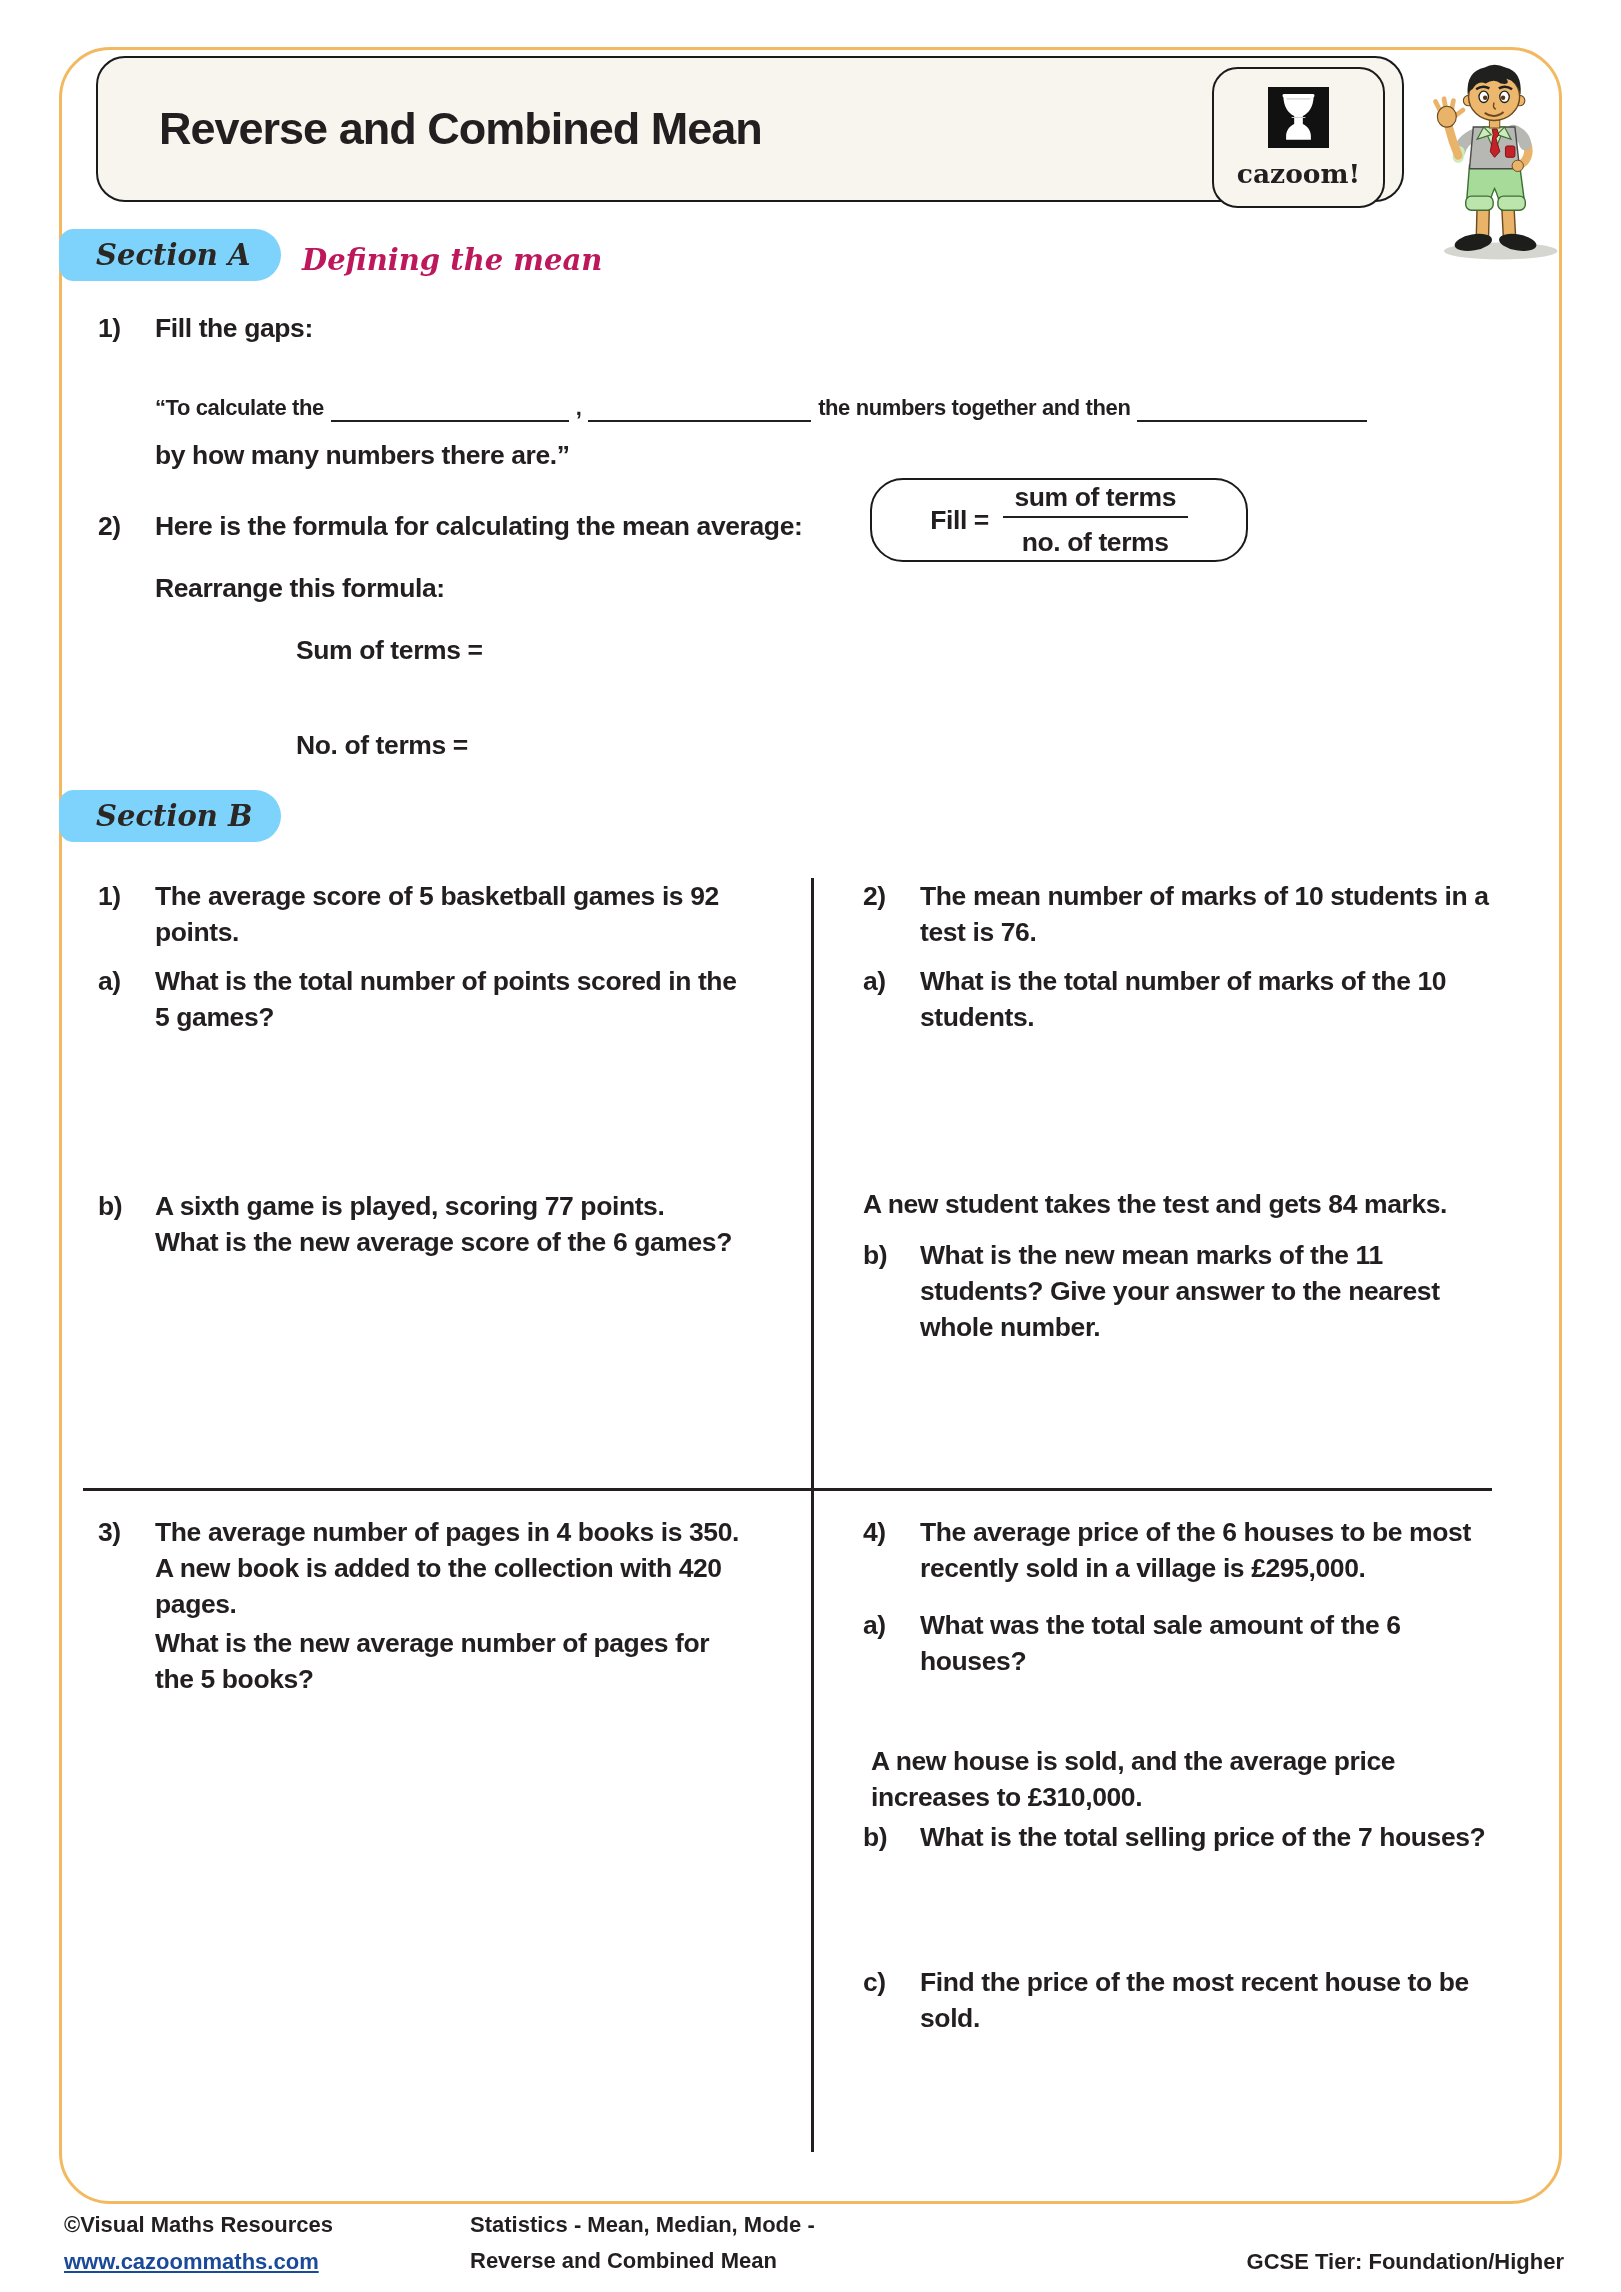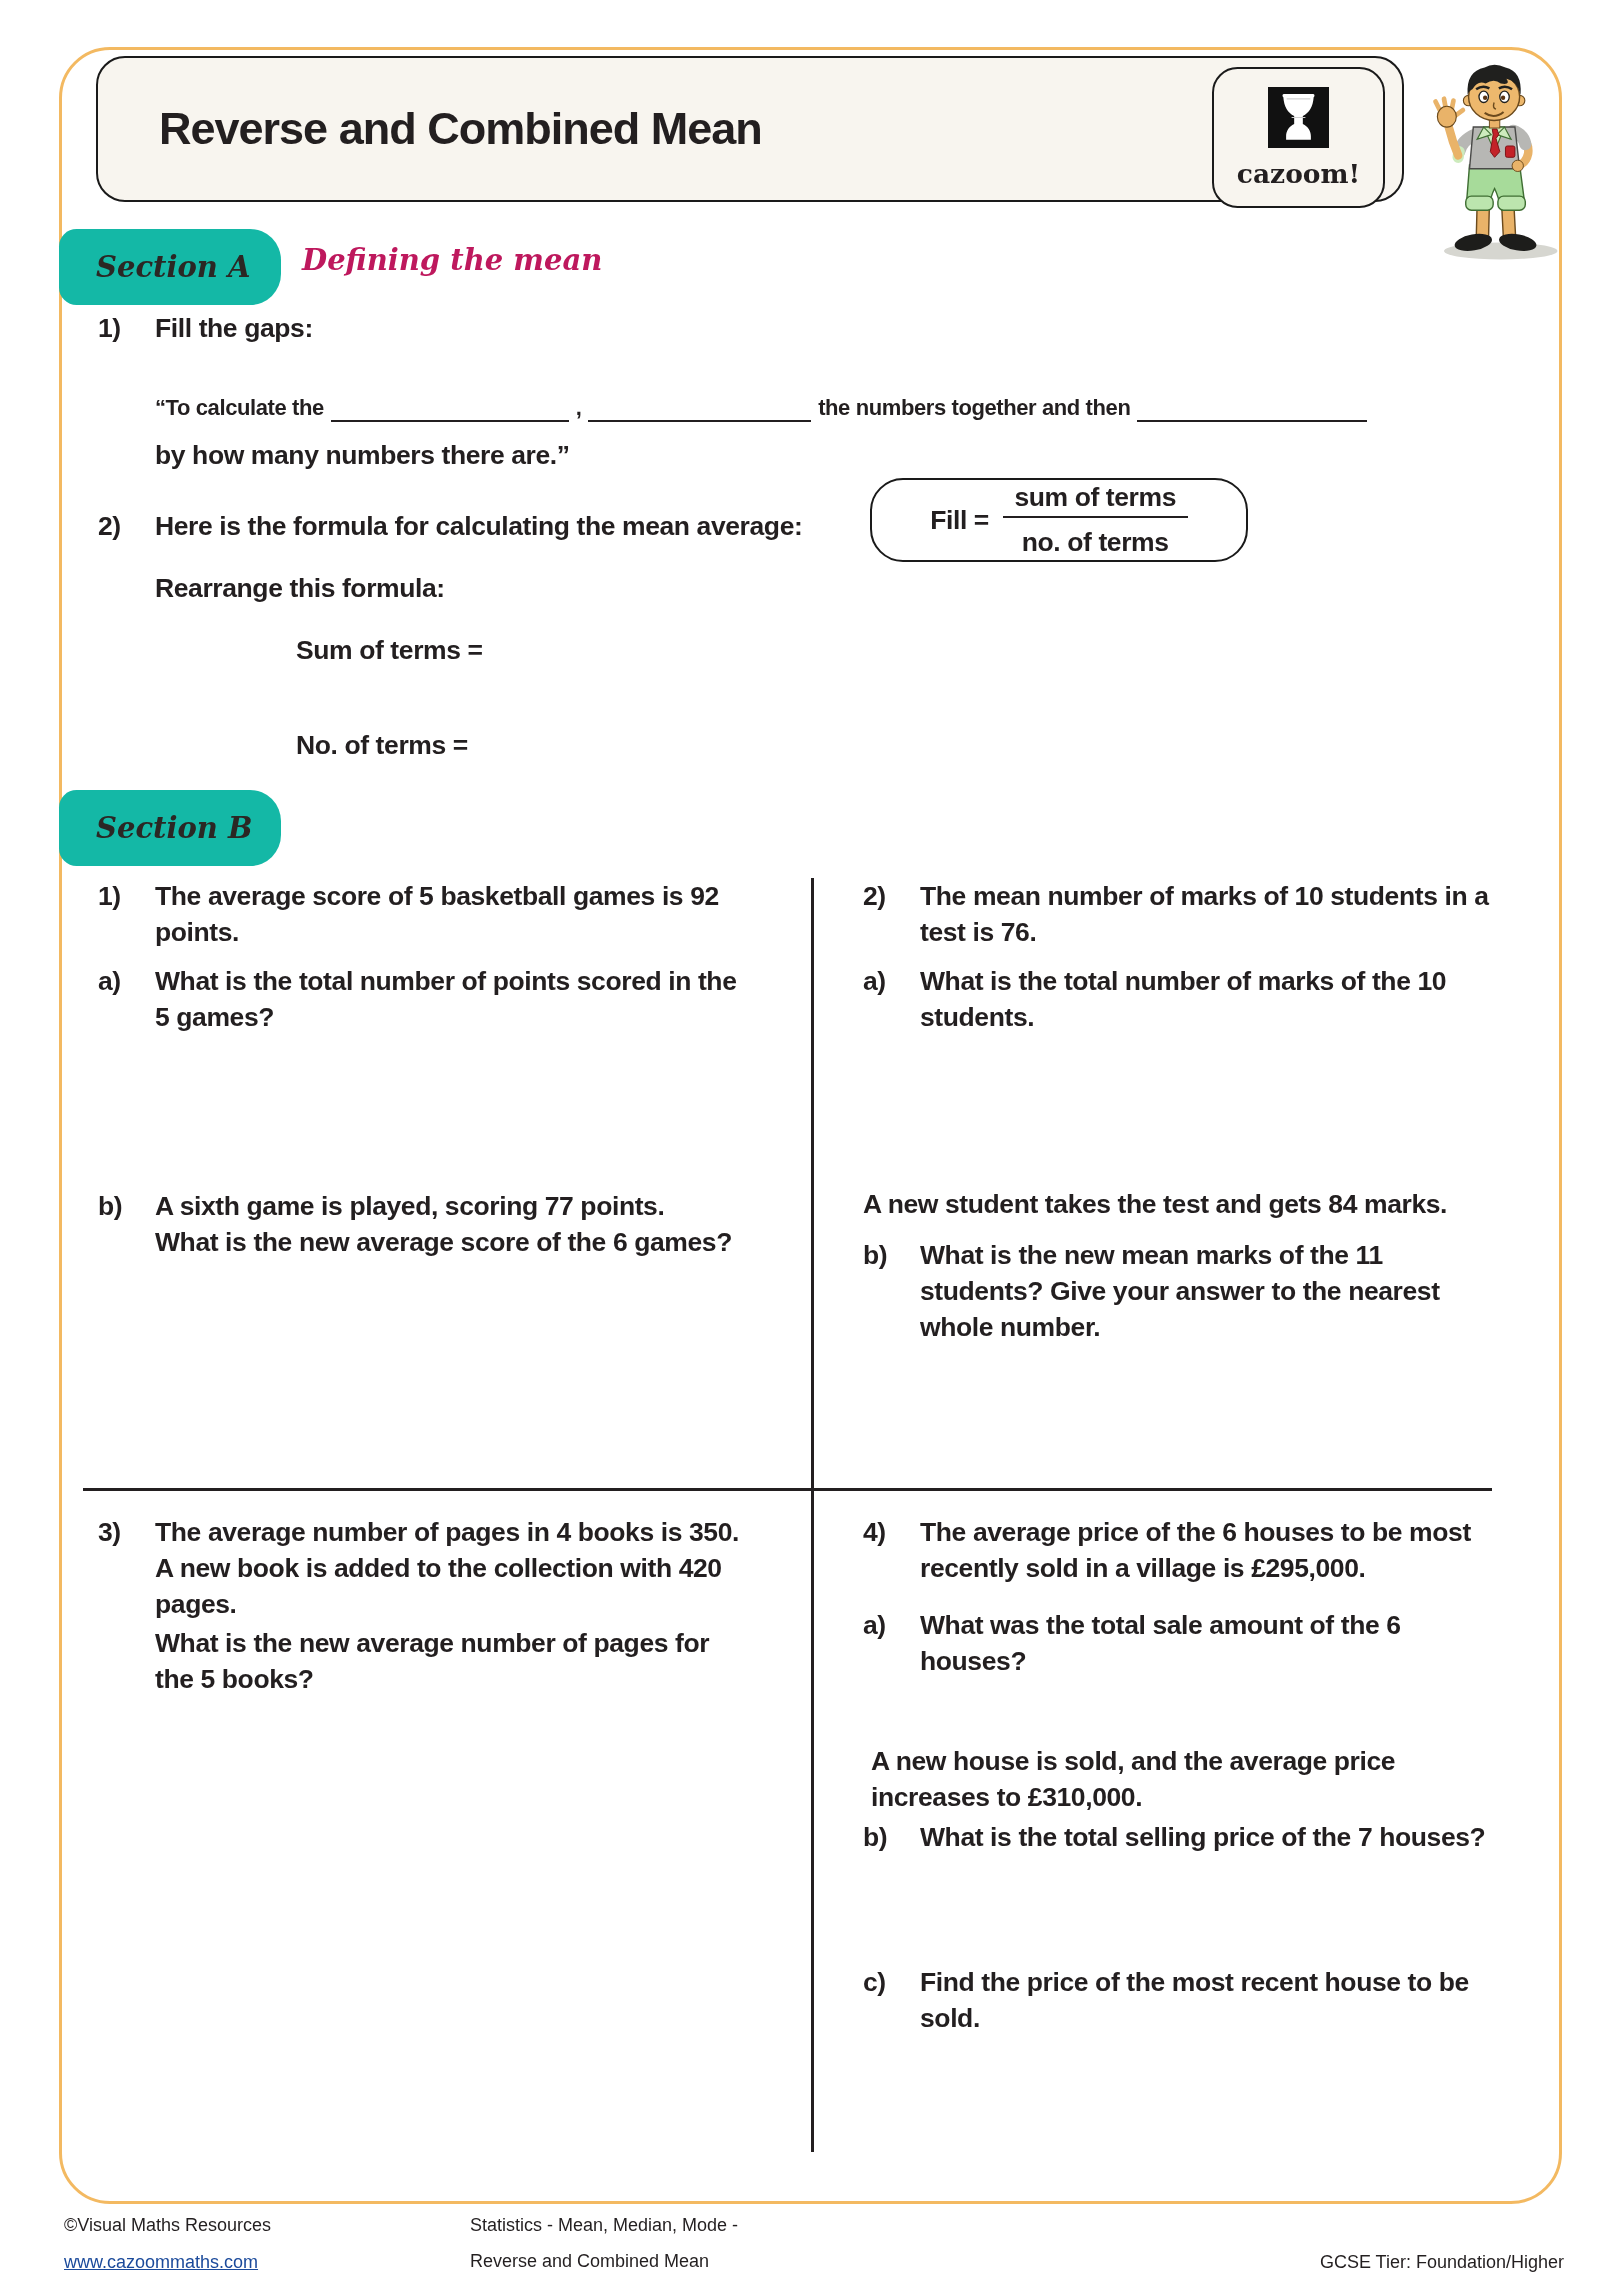--- a/index.html
+++ b/index.html
@@ -15,21 +15,21 @@
             background:#F8F5EF;border:2.9px solid #1A1A1A;border-radius:29px;
             display:flex;align-items:center;}
   .titlebox h1{margin:0 0 0 61px;font-size:45px;font-weight:700;letter-spacing:-1px;color:#231F20;}
   .logobox{position:absolute;left:1212px;top:67px;width:169px;height:137px;
            background:#F8F5EF;border:2.9px solid #1A1A1A;border-radius:25.5px;
            display:flex;flex-direction:column;align-items:center;justify-content:center;}
   .logotext{font-family:"DejaVu Serif",serif;font-weight:700;font-size:26.5px;margin-top:10px;}
   .mascot{position:absolute;left:1409px;top:59px;width:174px;height:208px;}
 
   
-  .pill{position:absolute;left:59px;width:222px;height:76px;background:#14b8a6;
+  .pill{position:absolute;left:59px;width:222px;height:52px;background:#7dd3fc;
         border-radius:17.6px 31px 31px 17.6px;display:flex;align-items:center;}
   .pill span{margin-left:37px;font-family:"DejaVu Serif",serif;font-style:italic;
              font-weight:700;font-size:29px;color:#2B2724;}
   .serifhead{position:absolute;font-family:"DejaVu Serif",serif;font-style:italic;
              font-weight:700;font-size:29px;color:#be185d;}
 
   
   .qrow{position:absolute;font-size:26.5px;font-weight:700;letter-spacing:-0.4px;line-height:36px;}
   .qmark{position:absolute;left:0;top:0;}
   .qtext{margin-left:57px;white-space:pre-line;}
@@ -49,21 +49,21 @@
               font-size:26.5px;font-weight:700;letter-spacing:-0.4px;background:#fff;}
   .fraction{text-align:center;}
   .fraction .num{border-bottom:2.9px solid #231F20;padding:0 11.8px 2.9px;}
   .fraction .den{padding-top:9px;}
 
   
   .vdivider{position:absolute;left:811px;top:878px;width:2.9px;height:1274px;background:#231F20;}
   .hdivider{position:absolute;left:83px;top:1488px;width:1409px;height:2.9px;background:#231F20;}
 
   
-  .foot{position:absolute;font-size:18px;font-weight:400;color:#231F20;line-height:36px;}
+  .foot{position:absolute;font-size:22px;font-weight:700;color:#231F20;line-height:36px;}
   .footlink{color:#1B4A9B;text-decoration:underline;}
   .footcenter{left:470px;width:667px;text-align:left;}
 </style>
 </head>
 <body>
 
 <div id="page">
 
   <div class="frame"></div>
 

